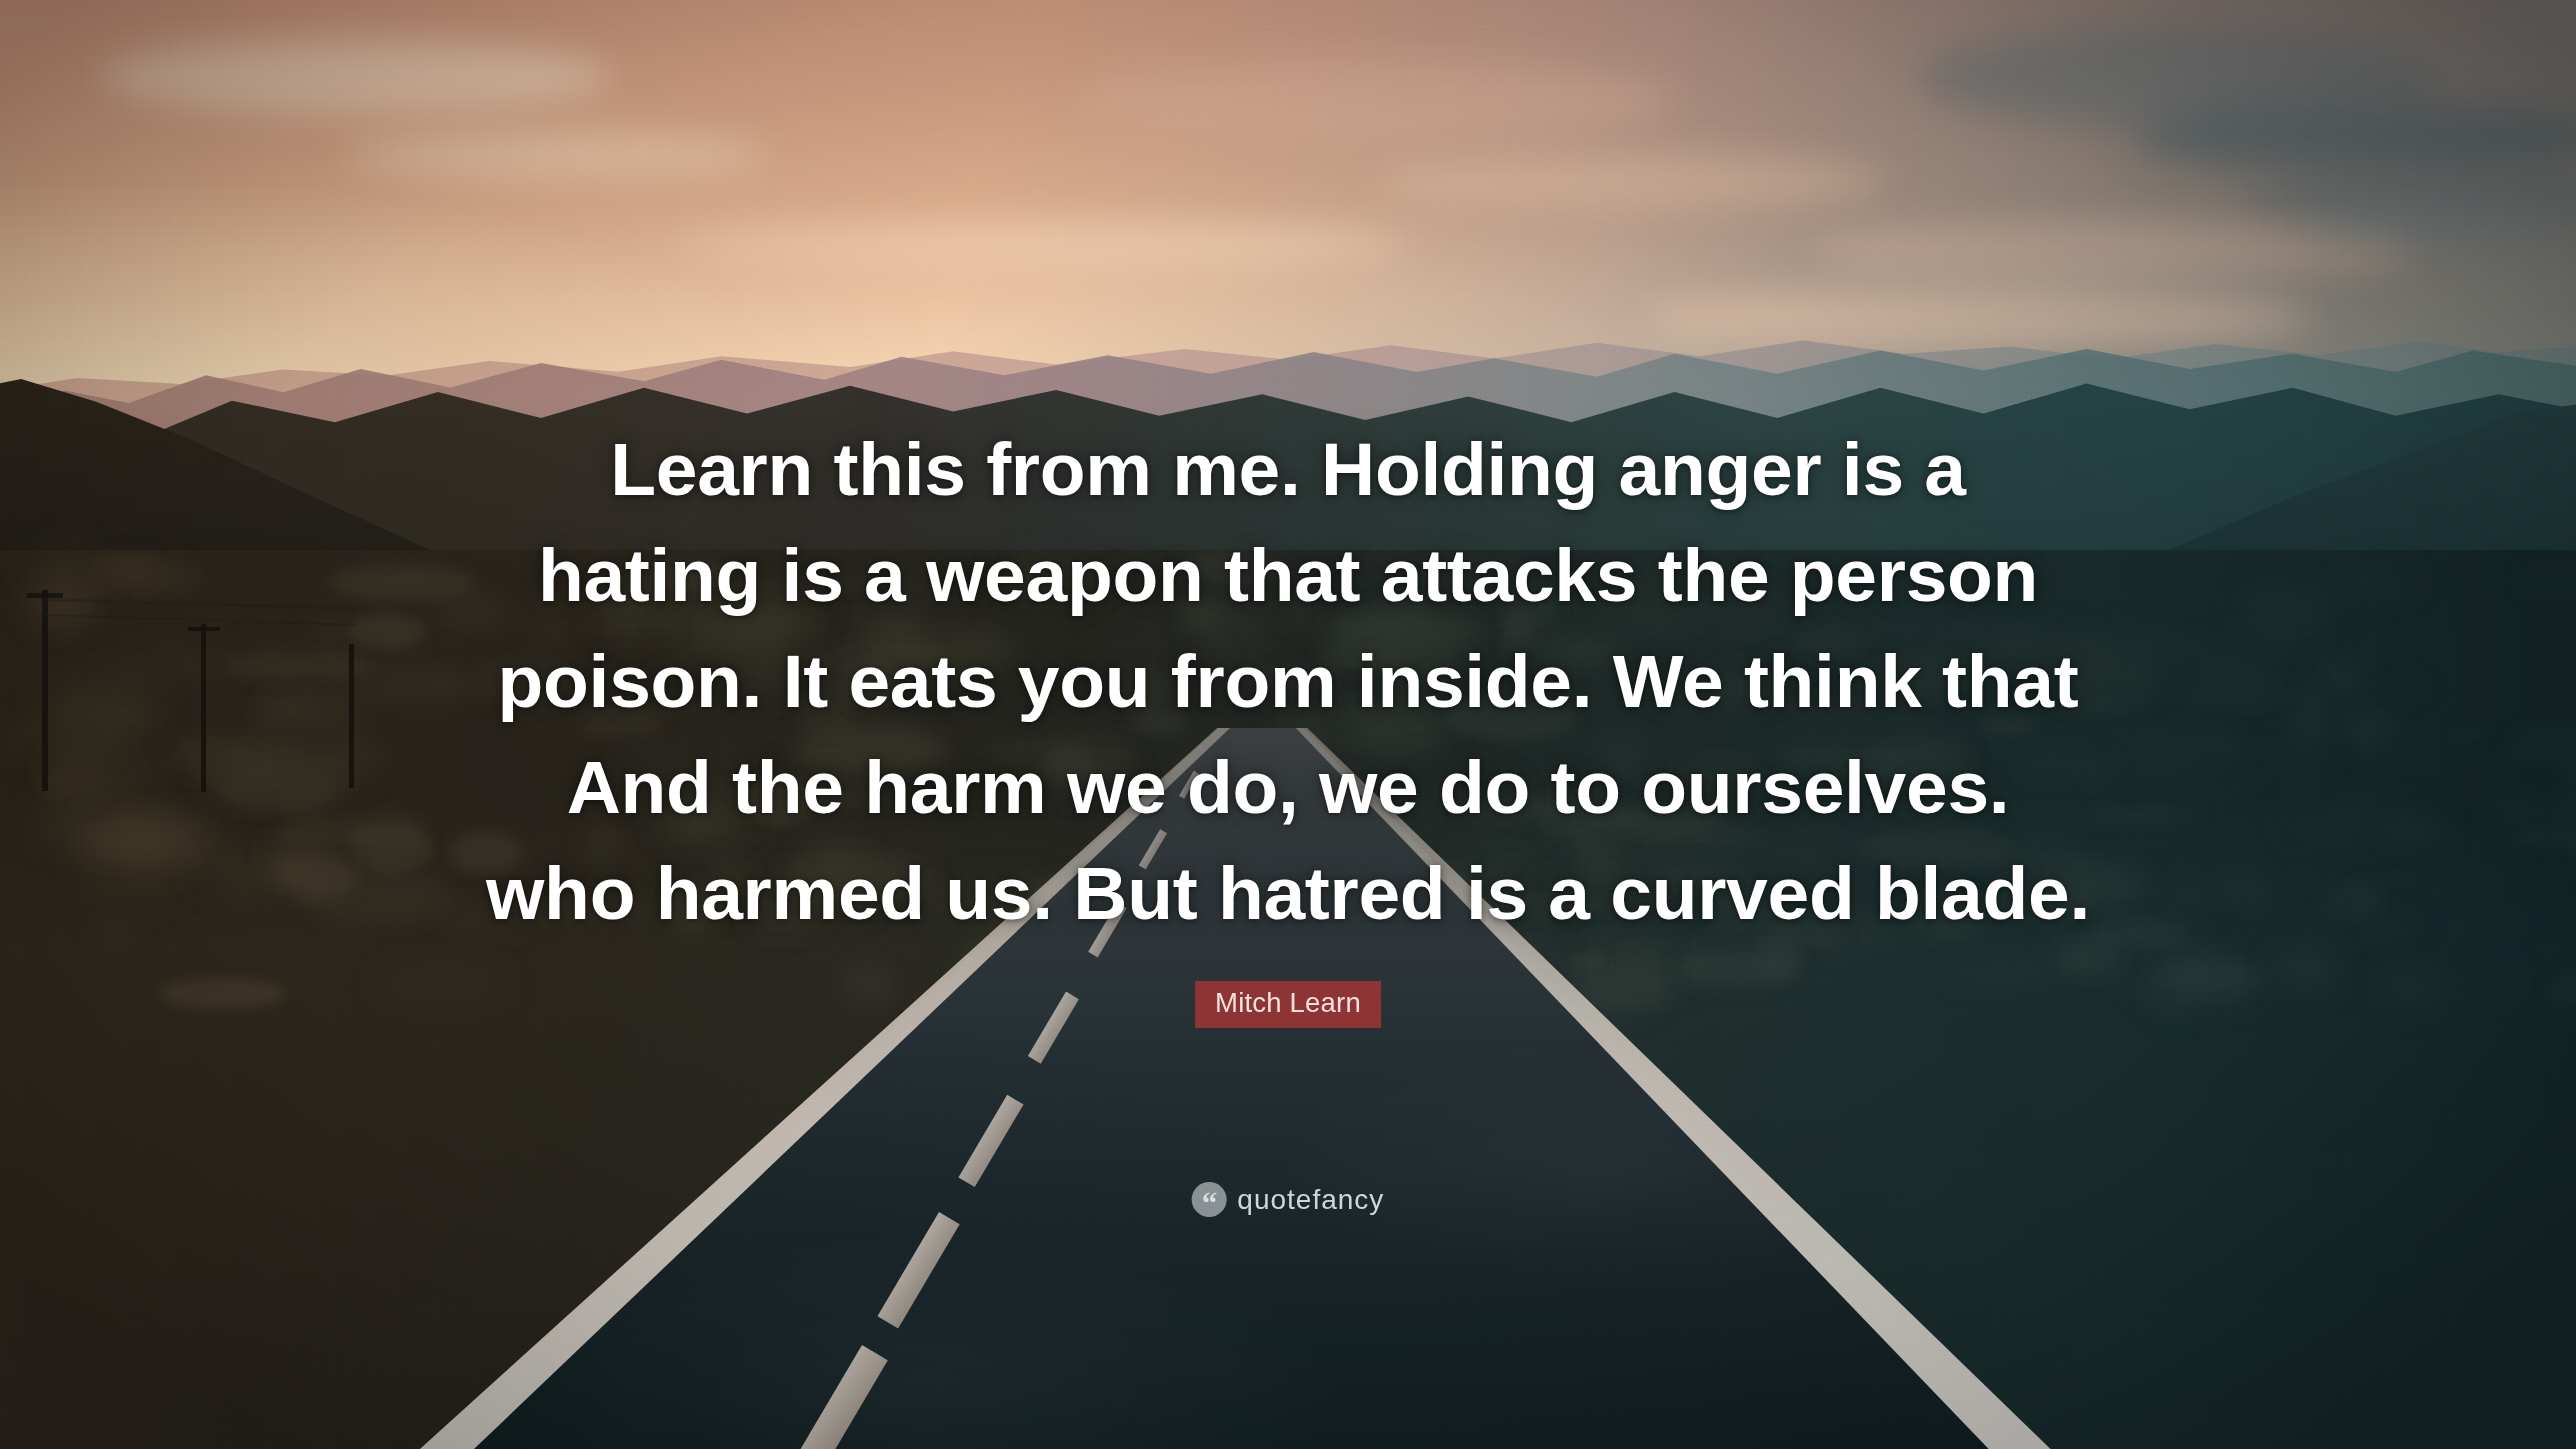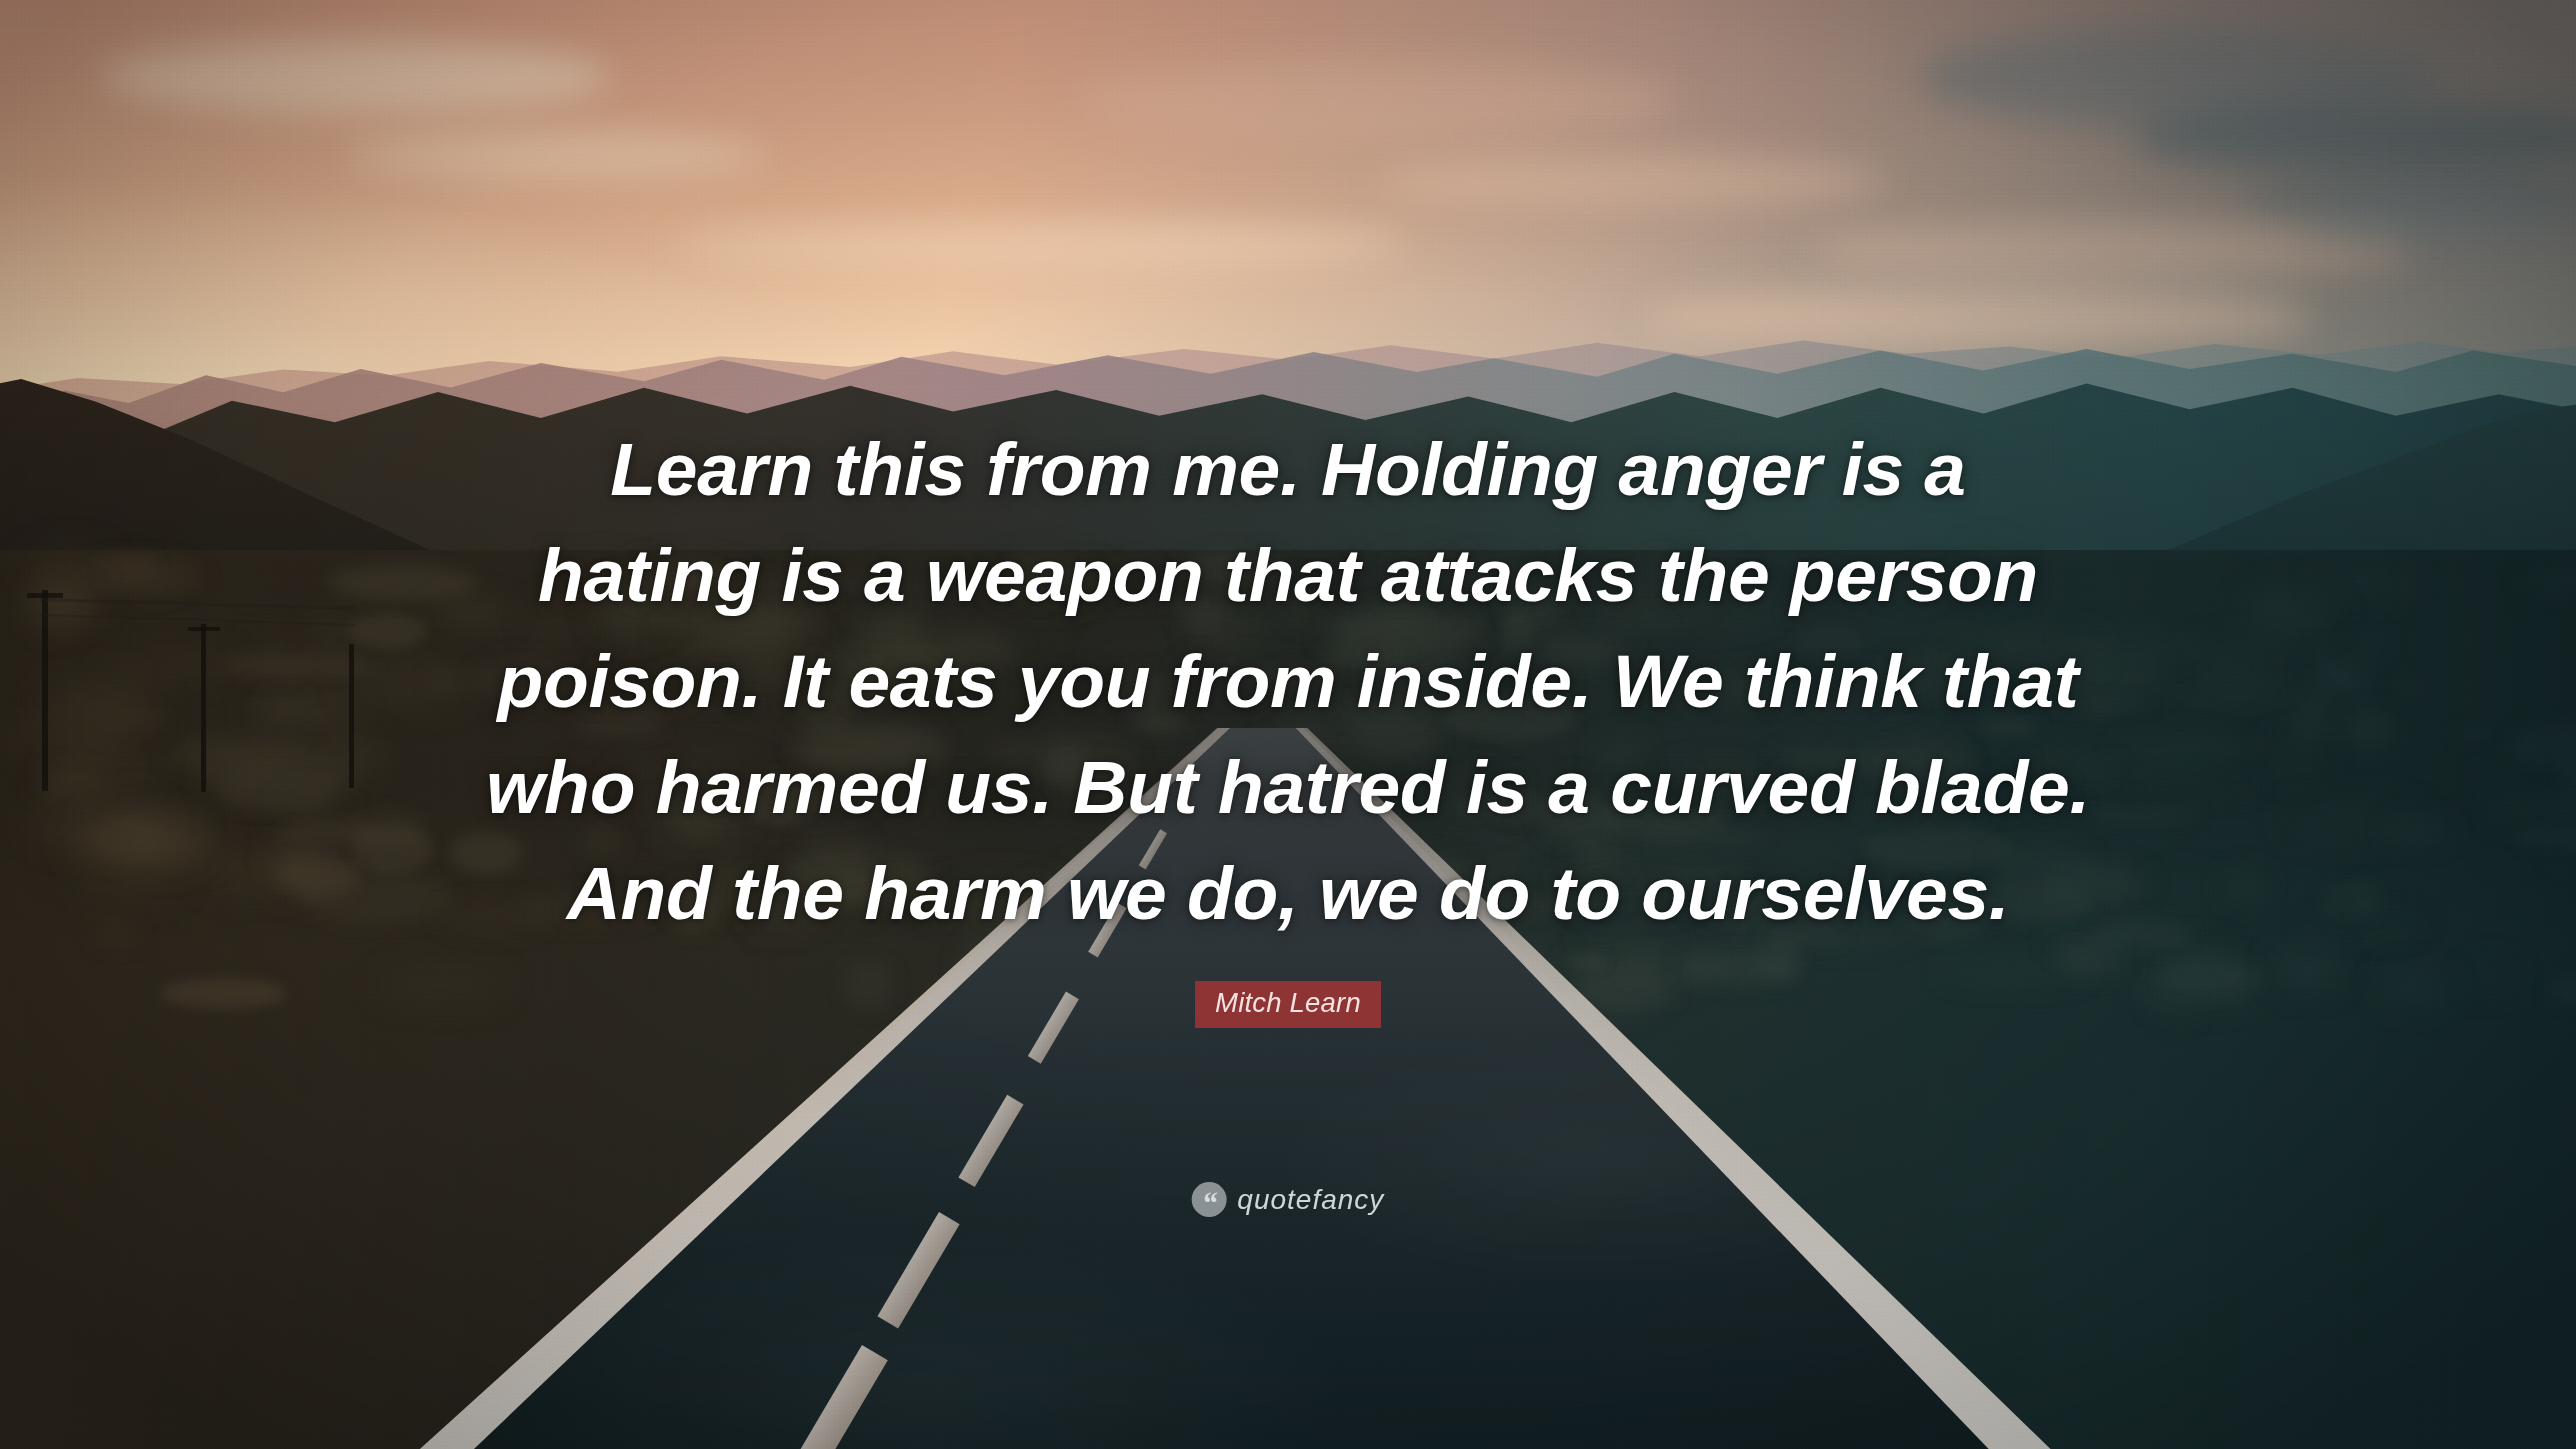--- a/index.html
+++ b/index.html
@@ -8,21 +8,20 @@
     width:2576px; height:1449px;
     background:#0d1c20;
     font-family:"Liberation Sans", sans-serif;
     overflow:hidden;
   }
 
   .stage {
     position:relative;
     width:2576px; height:1449px;
     overflow:hidden;
-    font-style:italic;
   }
 
   
   .sky {
     position:absolute; left:0; top:0; width:2576px; height:456px;
     background:
       
       radial-gradient(ellipse 1006px 349px at 121px 429px,
         rgba(255,233,195,0.95) 0%, rgba(250,215,178,0.55) 38%, rgba(250,215,178,0) 72%),
       
@@ -584,22 +583,22 @@
     </div>
 
   <div class="darken-text-band"></div>
   <div class="vignette"></div>
   <div class="grain"></div>
 
   <div class="quote-block">
     <span class="quote-line">Learn this from me. Holding anger is a</span>
     <span class="quote-line">hating is a weapon that attacks the person</span>
     <span class="quote-line">poison. It eats you from inside. We think that</span>
+    <span class="quote-line">And the harm we do, we do to ourselves.</span>
     <span class="quote-line">who harmed us. But hatred is a curved blade.</span>
-    <span class="quote-line">And the harm we do, we do to ourselves.</span>
   </div>
 
   <div class="author-badge">
     <span class="author-name">Mitch Learn</span>
   </div>
 
   <div class="watermark">
     <span class="wm-badge">
       <span class="wm-quote">“</span>
     </span>

